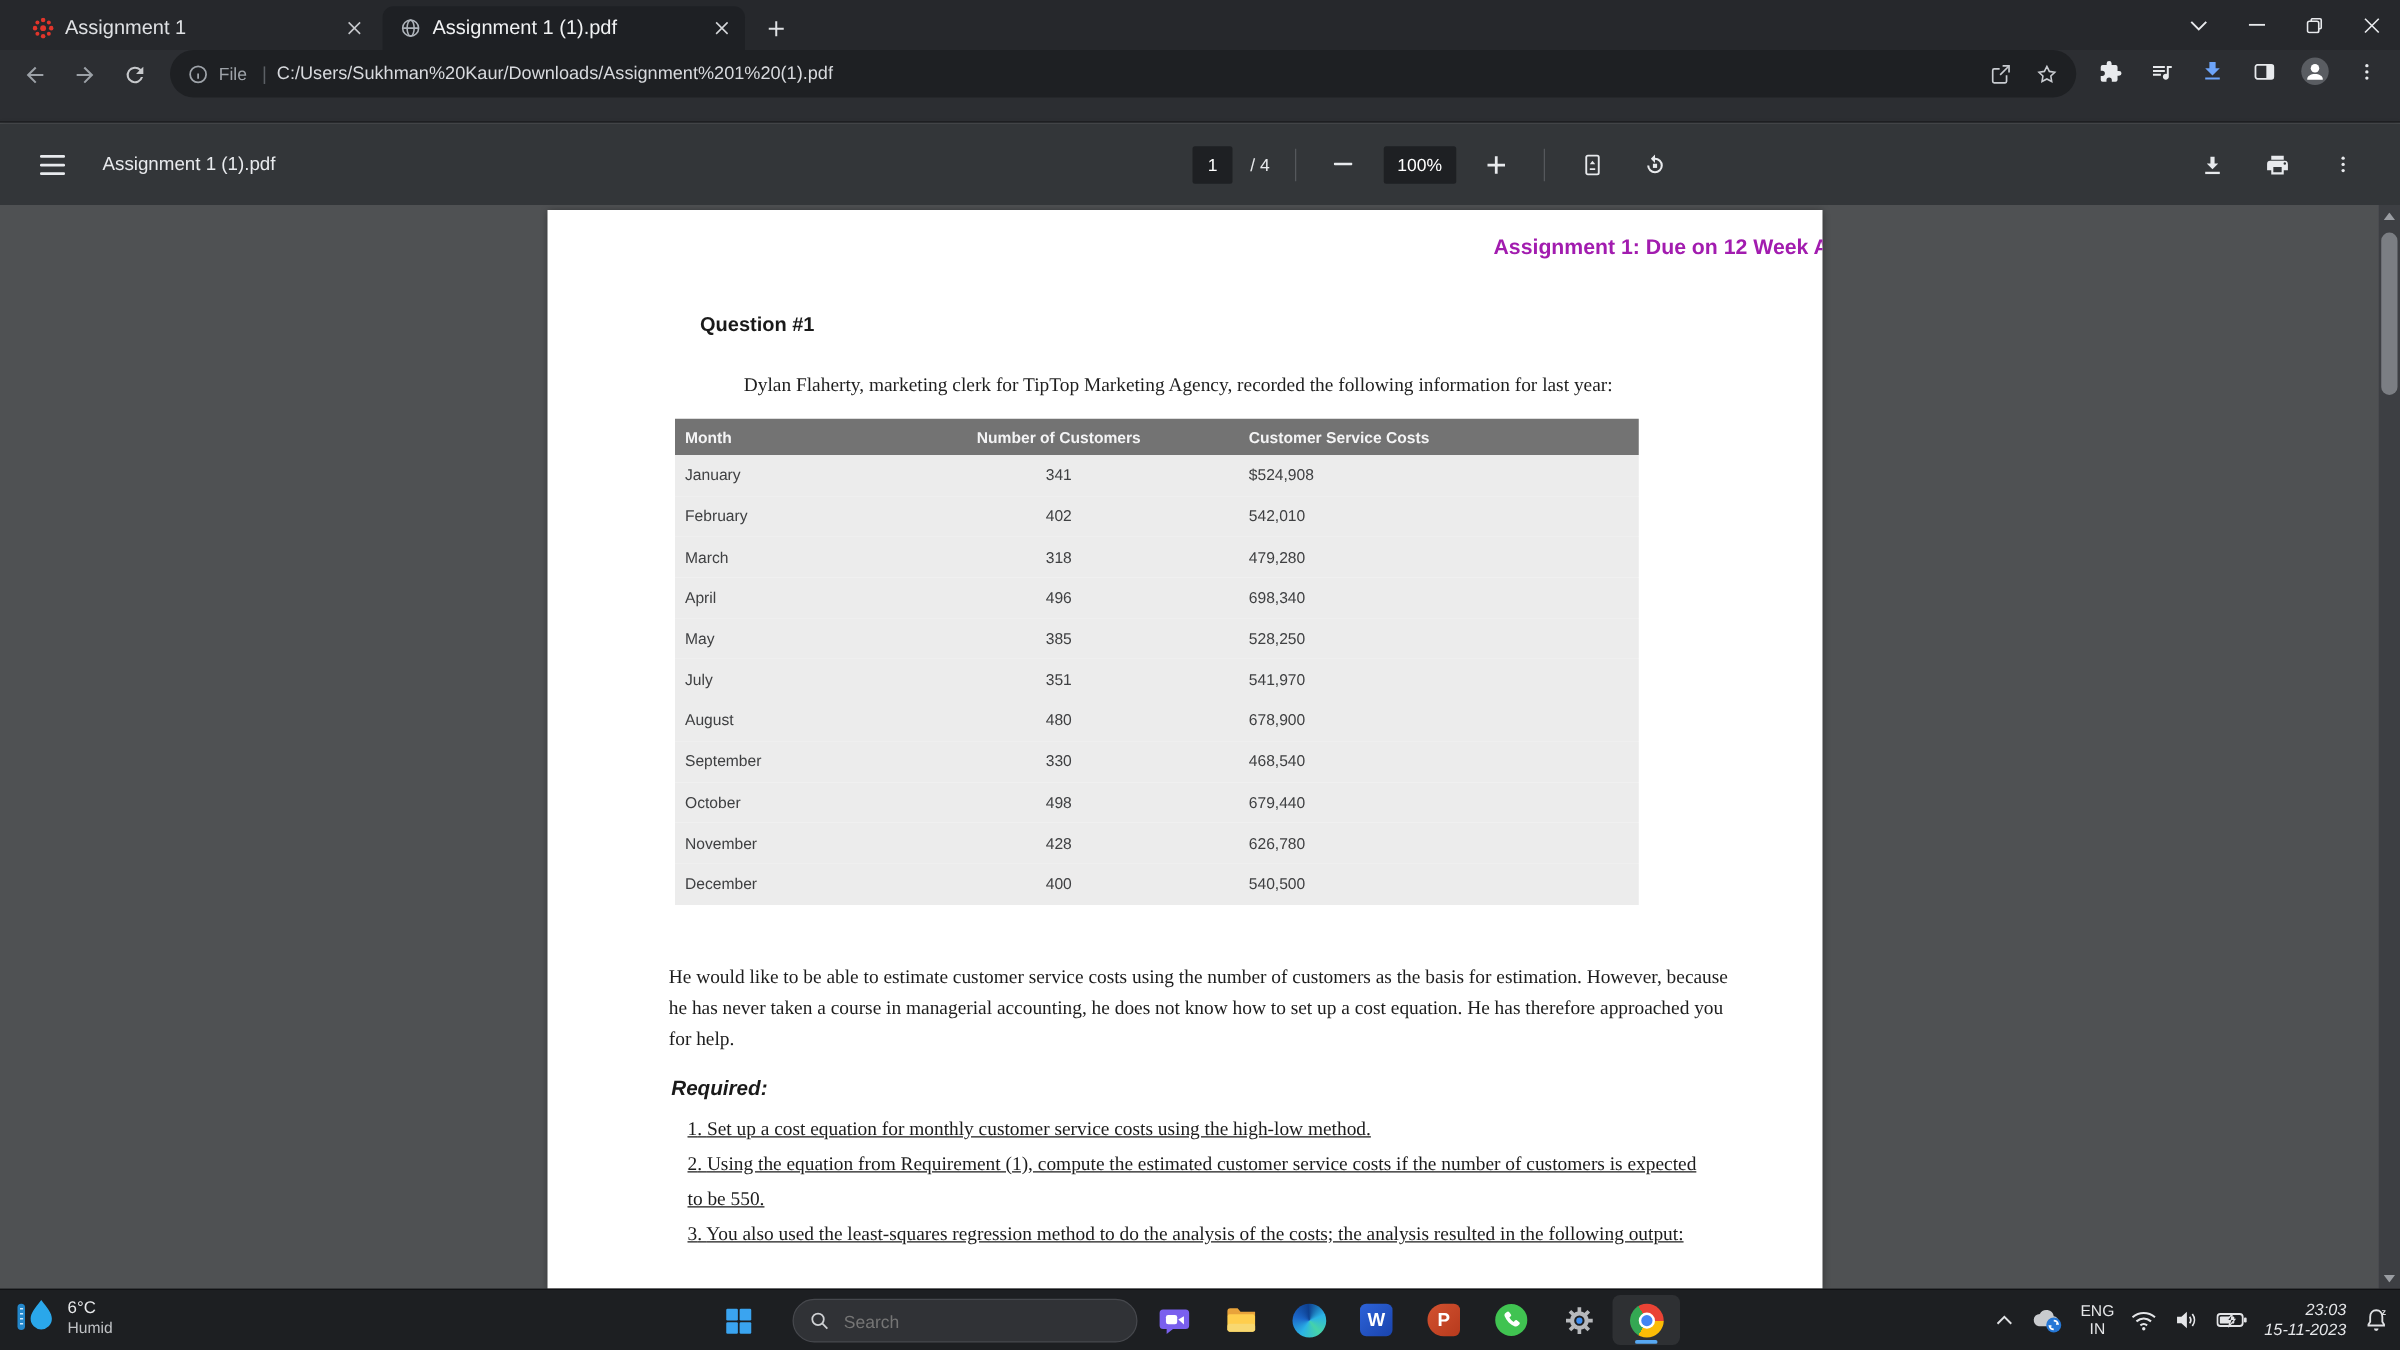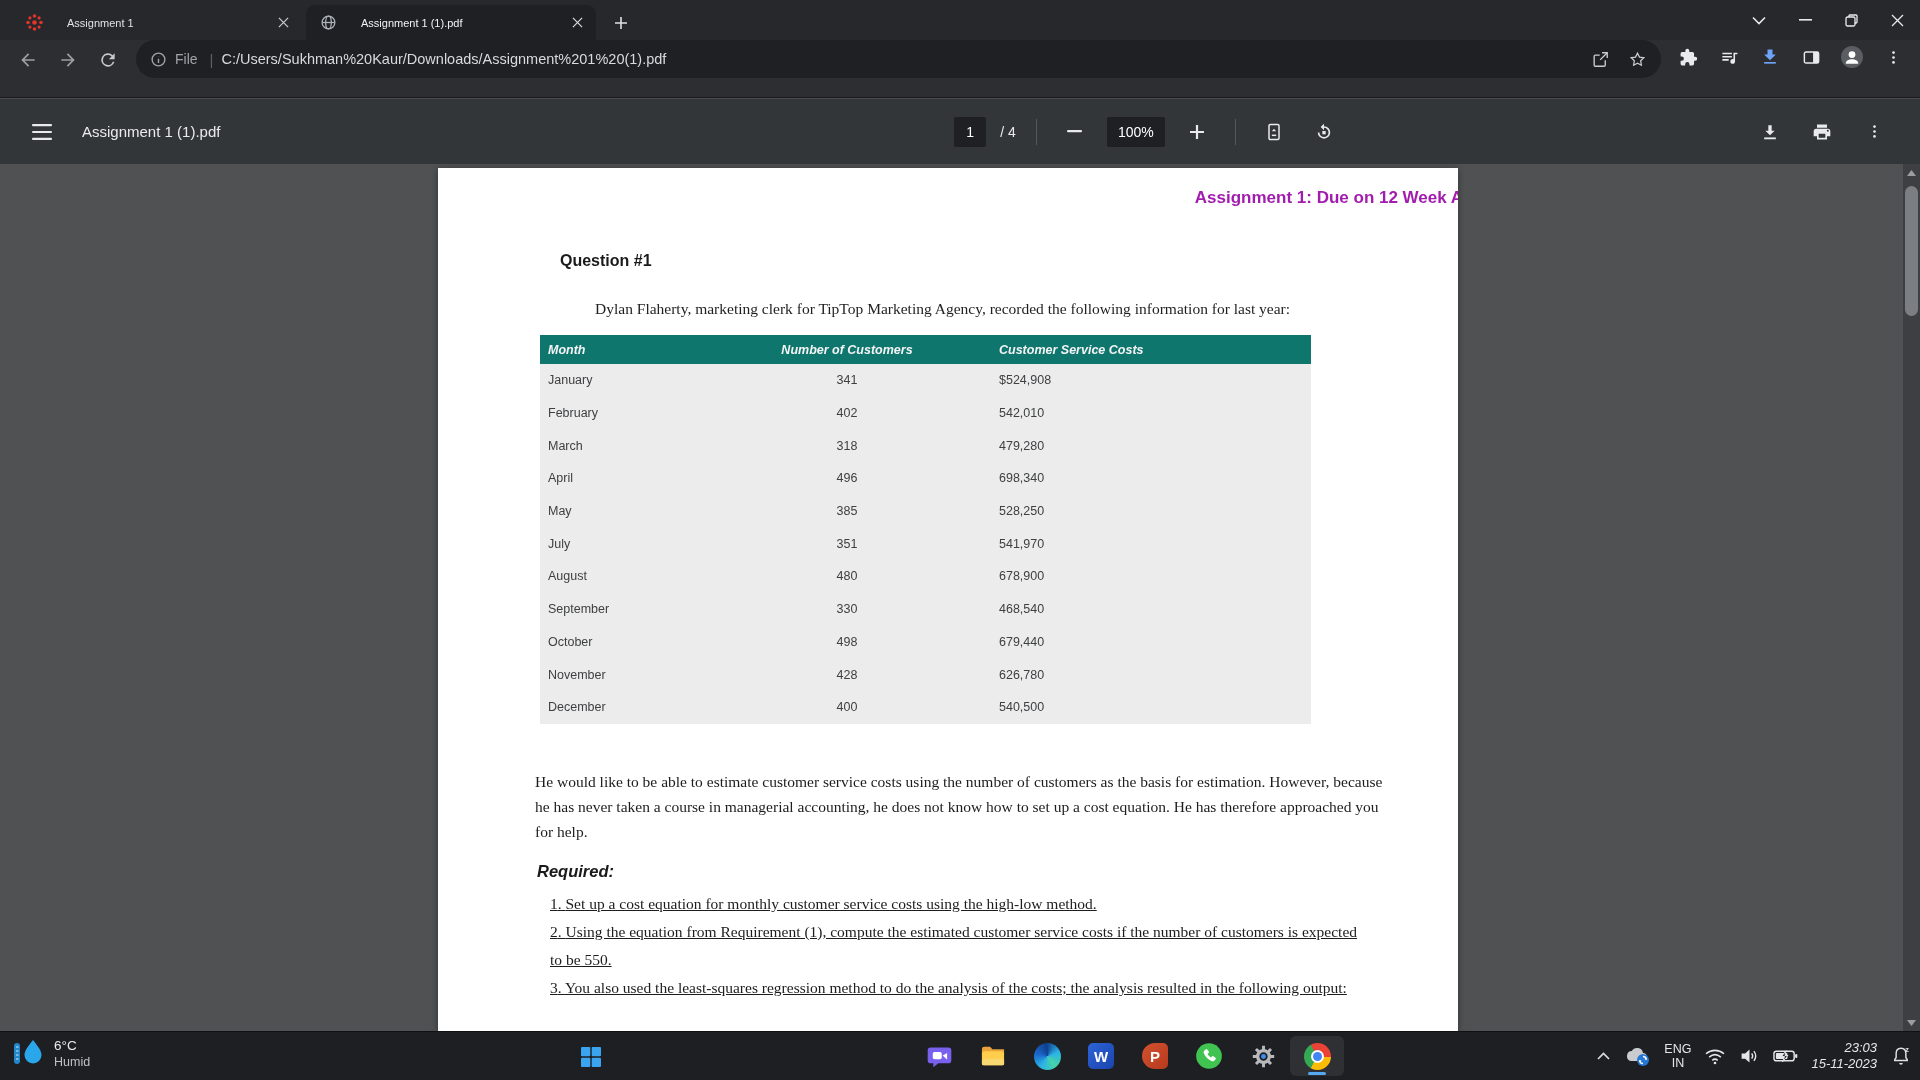--- a/index.html
+++ b/index.html
@@ -5,21 +5,21 @@
   html,body{margin:0;padding:0;width:1920px;height:1080px;overflow:hidden;background:#4f5153;
     font-family:"Liberation Sans",sans-serif;-webkit-font-smoothing:antialiased;}
   .stage{position:absolute;inset:0;width:1920px;height:1080px;}
   svg{display:block}
 
   
   .tabstrip{position:absolute;left:0;top:0;width:1920px;height:40px;background:#26282c;}
   .tab{position:absolute;top:5px;height:35px;width:290px;display:flex;align-items:center;
     padding:0 10px 0 14px;box-sizing:border-box;border-radius:9px 9px 0 0;color:#dfe1e4;}
   .tab.active{background:#1e2024;color:#f1f2f4;}
-  .tab-title{flex:1;font-size:11px;white-space:nowrap;overflow:hidden;margin-left:24px;}
+  .tab-title{flex:1;font-size:16px;white-space:nowrap;overflow:hidden;margin-left:9px;}
   .tab-close{width:18px;height:18px;border-radius:50%;display:flex;align-items:center;justify-content:center;}
   .newtab{position:absolute;left:608px;top:10px;width:26px;height:26px;border-radius:50%;
     display:flex;align-items:center;justify-content:center;}
   .wctrls{position:absolute;right:0;top:0;height:40px;display:flex;align-items:center;}
   .wbtn{width:46px;height:36px;display:flex;align-items:center;justify-content:center;}
 
   
   .navbar{position:absolute;left:0;top:40px;width:1920px;height:58px;background:#2c2e32;
     display:flex;align-items:flex-start;border-bottom:1px solid #1b1c1f;box-sizing:border-box;}
   .navbtn{width:40px;height:40px;border-radius:50%;display:flex;align-items:center;justify-content:center;flex:0 0 auto;}
@@ -55,21 +55,21 @@
   .scrollbar{position:absolute;right:0;top:0;width:17px;height:867px;background:#3d3f43;}
   .sb-arrow{position:absolute;left:0;width:17px;height:17px;display:flex;align-items:center;justify-content:center;}
   .sb-thumb{position:absolute;left:2px;top:22px;width:13px;height:130px;background:#7b7e83;border-radius:7px;}
 
   
   .doc-title{position:absolute;left:0;top:20px;width:1180px;text-align:right;
     font-size:17px;font-weight:700;color:#a21caf;}
   .q-head{position:absolute;left:122px;top:84px;font-size:16px;font-weight:700;color:#1a1a1a;}
   .intro{position:absolute;left:157px;top:132px;font-family:"Liberation Serif",serif;font-size:15.5px;color:#1f1f1f;}
   .dtable{position:absolute;left:102px;top:167px;width:771px;}
-  .thead{display:flex;height:29px;background:#0f766e;align-items:center;font-style:italic;}
+  .thead{display:flex;height:29px;background:#737373;align-items:center;}
   .th{color:#f4f4f5;font-size:12.5px;font-weight:700;}
   .trow{display:flex;height:32.7px;background:#ececec;align-items:center;}
   .td{color:#3f4042;font-size:12.5px;}
   .c-month{width:155px;padding-left:8px;box-sizing:border-box;text-align:left;}
   .c-cust{width:304px;text-align:center;}
   .c-cost{width:312px;text-align:left;}
   .body-par{position:absolute;left:97px;top:601px;width:862px;font-family:"Liberation Serif",serif;
     font-size:15.5px;line-height:25px;color:#1d1d1d;}
   .req-head{position:absolute;left:99px;top:694px;font-size:16.5px;font-weight:700;font-style:italic;color:#1a1a1a;}
   .req-list{position:absolute;left:112px;top:722px;width:812px;font-family:"Liberation Serif",serif;
@@ -442,20 +442,29 @@
 
     <div class="startbtn">
       <svg width="24" height="24" viewBox="0 0 24 24" fill="#3aa4f0">
           <rect x="2" y="2" width="9.3" height="9.3" rx="1"></rect>
           <rect x="12.7" y="2" width="9.3" height="9.3" rx="1"></rect>
           <rect x="2" y="12.7" width="9.3" height="9.3" rx="1"></rect>
           <rect x="12.7" y="12.7" width="9.3" height="9.3" rx="1"></rect>
         </svg>
     </div>
 
+    <div class="searchpill">
+      <span>
+        <svg width="17" height="17" viewBox="0 0 24 24" fill="none" stroke="#cfd1d4" stroke-width="2">
+            <circle cx="10.5" cy="10.5" r="6.5"></circle>
+            <path d="M15.5 15.5L21 21"></path>
+          </svg>
+      </span>
+      <input placeholder="Search" style="">
+    </div>
 
     <div class="tb-icons">
       <div class="tb-app">
         <svg width="27" height="27" viewBox="0 0 24 24">
             <path d="M4 4h16a2.5 2.5 0 0 1 2.5 2.5v9A2.5 2.5 0 0 1 20 18h-9l-4.5 3.5V18H4a2.5 2.5 0 0 1-2.5-2.5v-9A2.5 2.5 0 0 1 4 4z" fill="#7a60ee"></path>
             <rect x="6" y="8" width="8" height="6.5" rx="1.6" fill="#fff"></rect>
             <path d="M14.8 11.2l4-2.4v6z" fill="#fff"></path>
           </svg>
       </div>
       <div class="tb-app">

